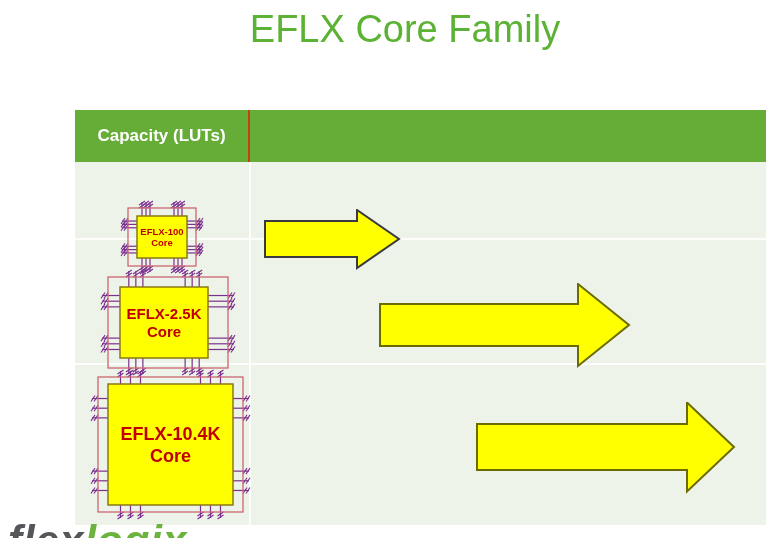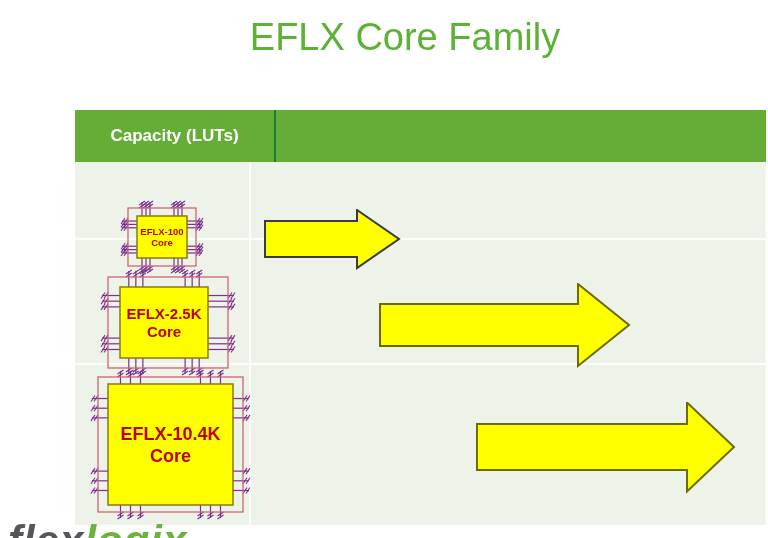--- a/index.html
+++ b/index.html
@@ -4,30 +4,30 @@
 <style>
   html,body{margin:0;padding:0;}
   body{
     width:768px;height:538px;position:relative;overflow:hidden;
     background:#ffffff;
     font-family:"Liberation Sans","DejaVu Sans",sans-serif;
   }
   .title{
     position:absolute;left:42px;right:0;top:8px;
     text-align:center;font-size:38px;font-weight:400;letter-spacing:0px;
-    margin:8px;
+    margin:0;
   }
   .cap-table{position:absolute;left:75px;top:110px;width:691px;height:415px;}
   .thead{
     position:absolute;left:0;top:0;width:100%;height:52px;
     display:flex;align-items:center;color:#ffffff;font-weight:bold;font-size:17px;
   }
   .th-corner{
-    width:201px;height:100%;display:flex;align-items:center;justify-content:center;
-    border-right:2px solid #15803d;box-sizing:border-box;
+    width:175px;height:100%;display:flex;align-items:center;justify-content:center;
+    border-right:2px solid #c2410c;box-sizing:border-box;
   }
   .th-cols{position:relative;flex:1;height:100%;}
   .th-col{position:absolute;top:50%;transform:translateY(-50%);}
   .tbody{position:absolute;left:0;top:52px;width:100%;height:363px;}
   .vline{position:absolute;left:174px;top:0;width:2px;height:100%;background:rgba(255,255,255,0.85);}
   .hline{position:absolute;left:0;width:100%;height:2px;background:rgba(255,255,255,0.85);}
   .hline-1{top:76px;}
   .hline-2{top:201px;}
   .chip{position:absolute;}
   .arrow{position:absolute;}

